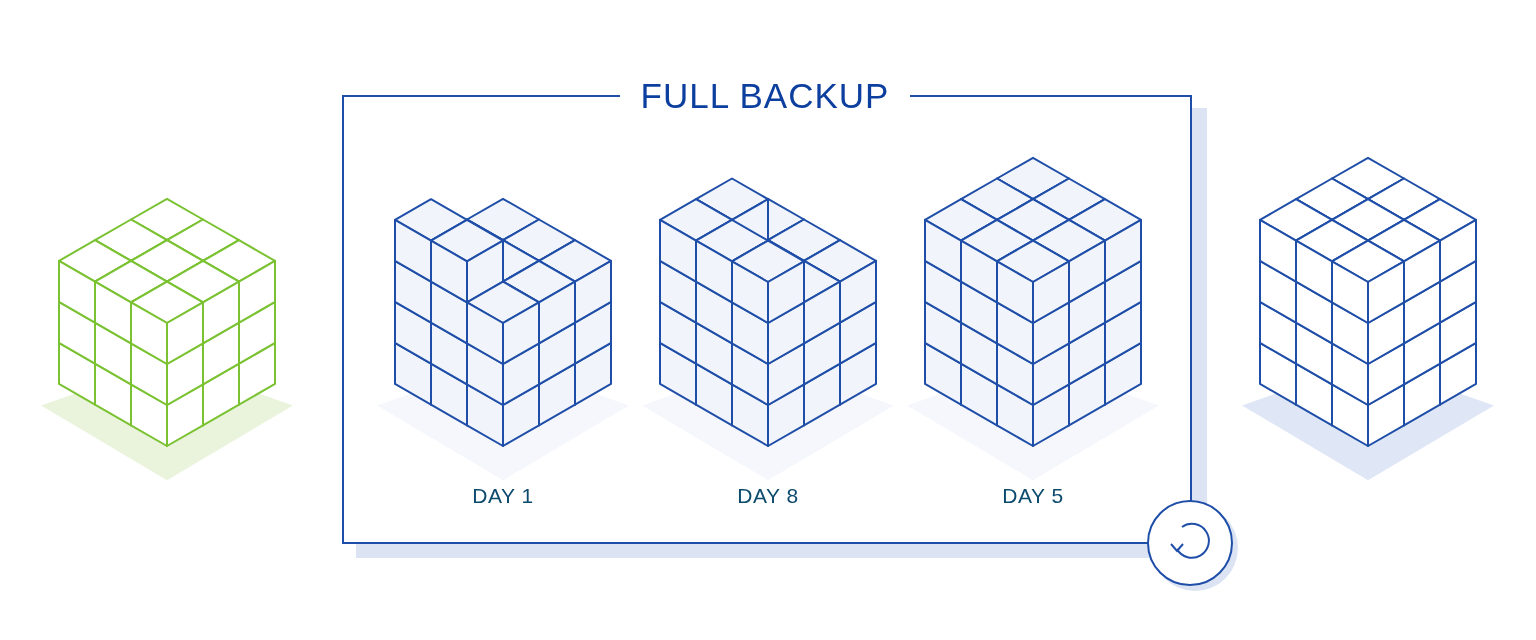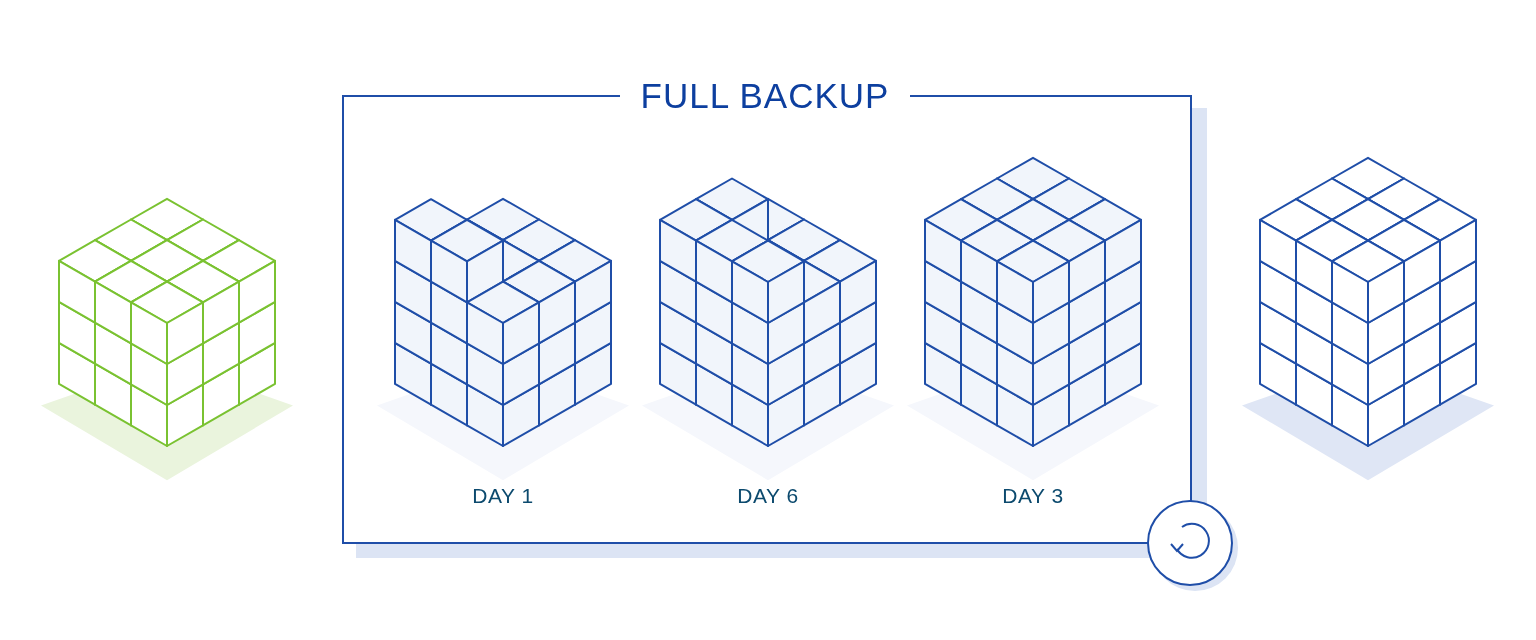--- a/index.html
+++ b/index.html
@@ -518,22 +518,22 @@
         <polygon points="1404.0,302.3 1368.0,323.0 1368.0,282.0 1404.0,261.3" fill="#ffffff" stroke="#1f4ea8" stroke-width="2" stroke-linejoin="round"></polygon>
       </g>
     </svg>
 
   <div class="frame-shadow" style="left:1192px; top:108px; width:15px; height:450px;"></div>
   <div class="frame-shadow" style="left:356px; top:544px; width:851px; height:14px;"></div>
   <div class="frame"></div>
   <div class="frame-title">FULL BACKUP</div>
 
   <div class="day-label" style="left:433px;">DAY 1</div>
-  <div class="day-label" style="left:698px;">DAY 6</div>
-  <div class="day-label" style="left:963px;">DAY 3</div>
+  <div class="day-label" style="left:698px;">DAY 8</div>
+  <div class="day-label" style="left:963px;">DAY 5</div>
 
   <div class="restore-btn">
     <svg width="82" height="82" viewBox="0 0 82 82">
       <path d="M 28 47 A 17 17 0 1 0 33 25" fill="none" stroke="#1f4ea8" stroke-width="2"></path>
       <polyline points="22,42 28,49 34,42" fill="none" stroke="#1f4ea8" stroke-width="2"></polyline>
     </svg>
   </div>
 </div>
 
 </body></html>

